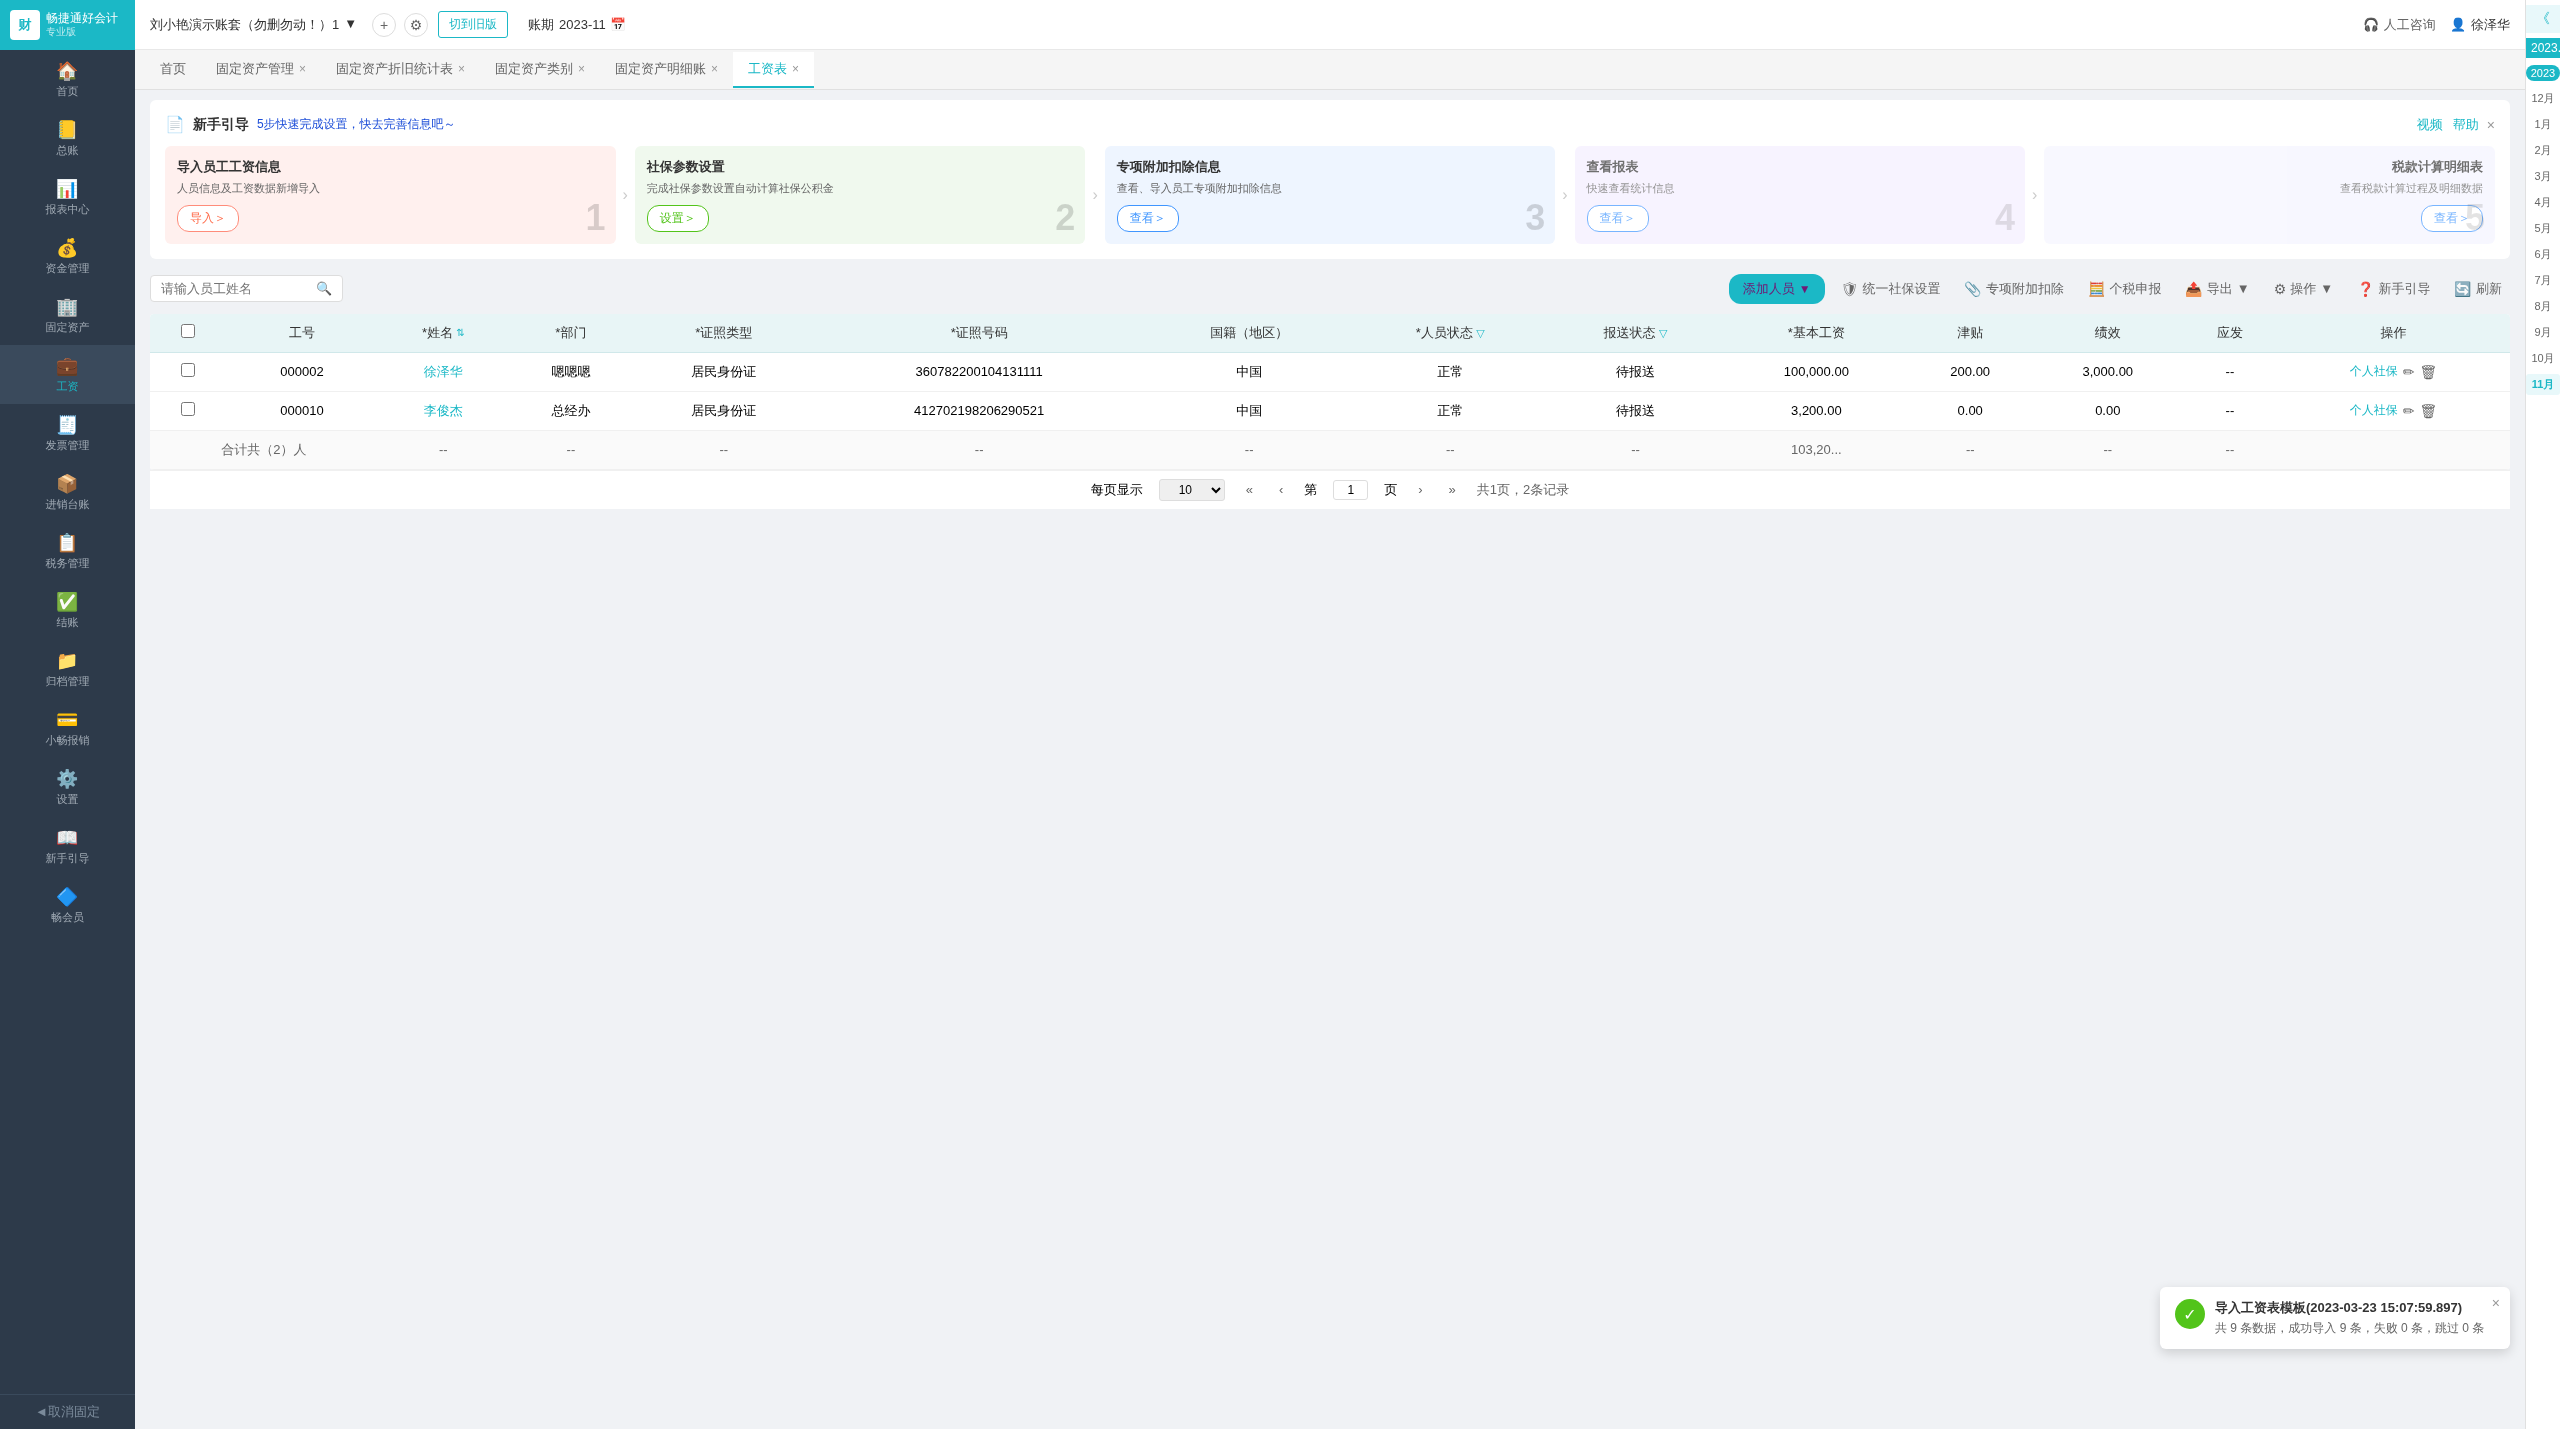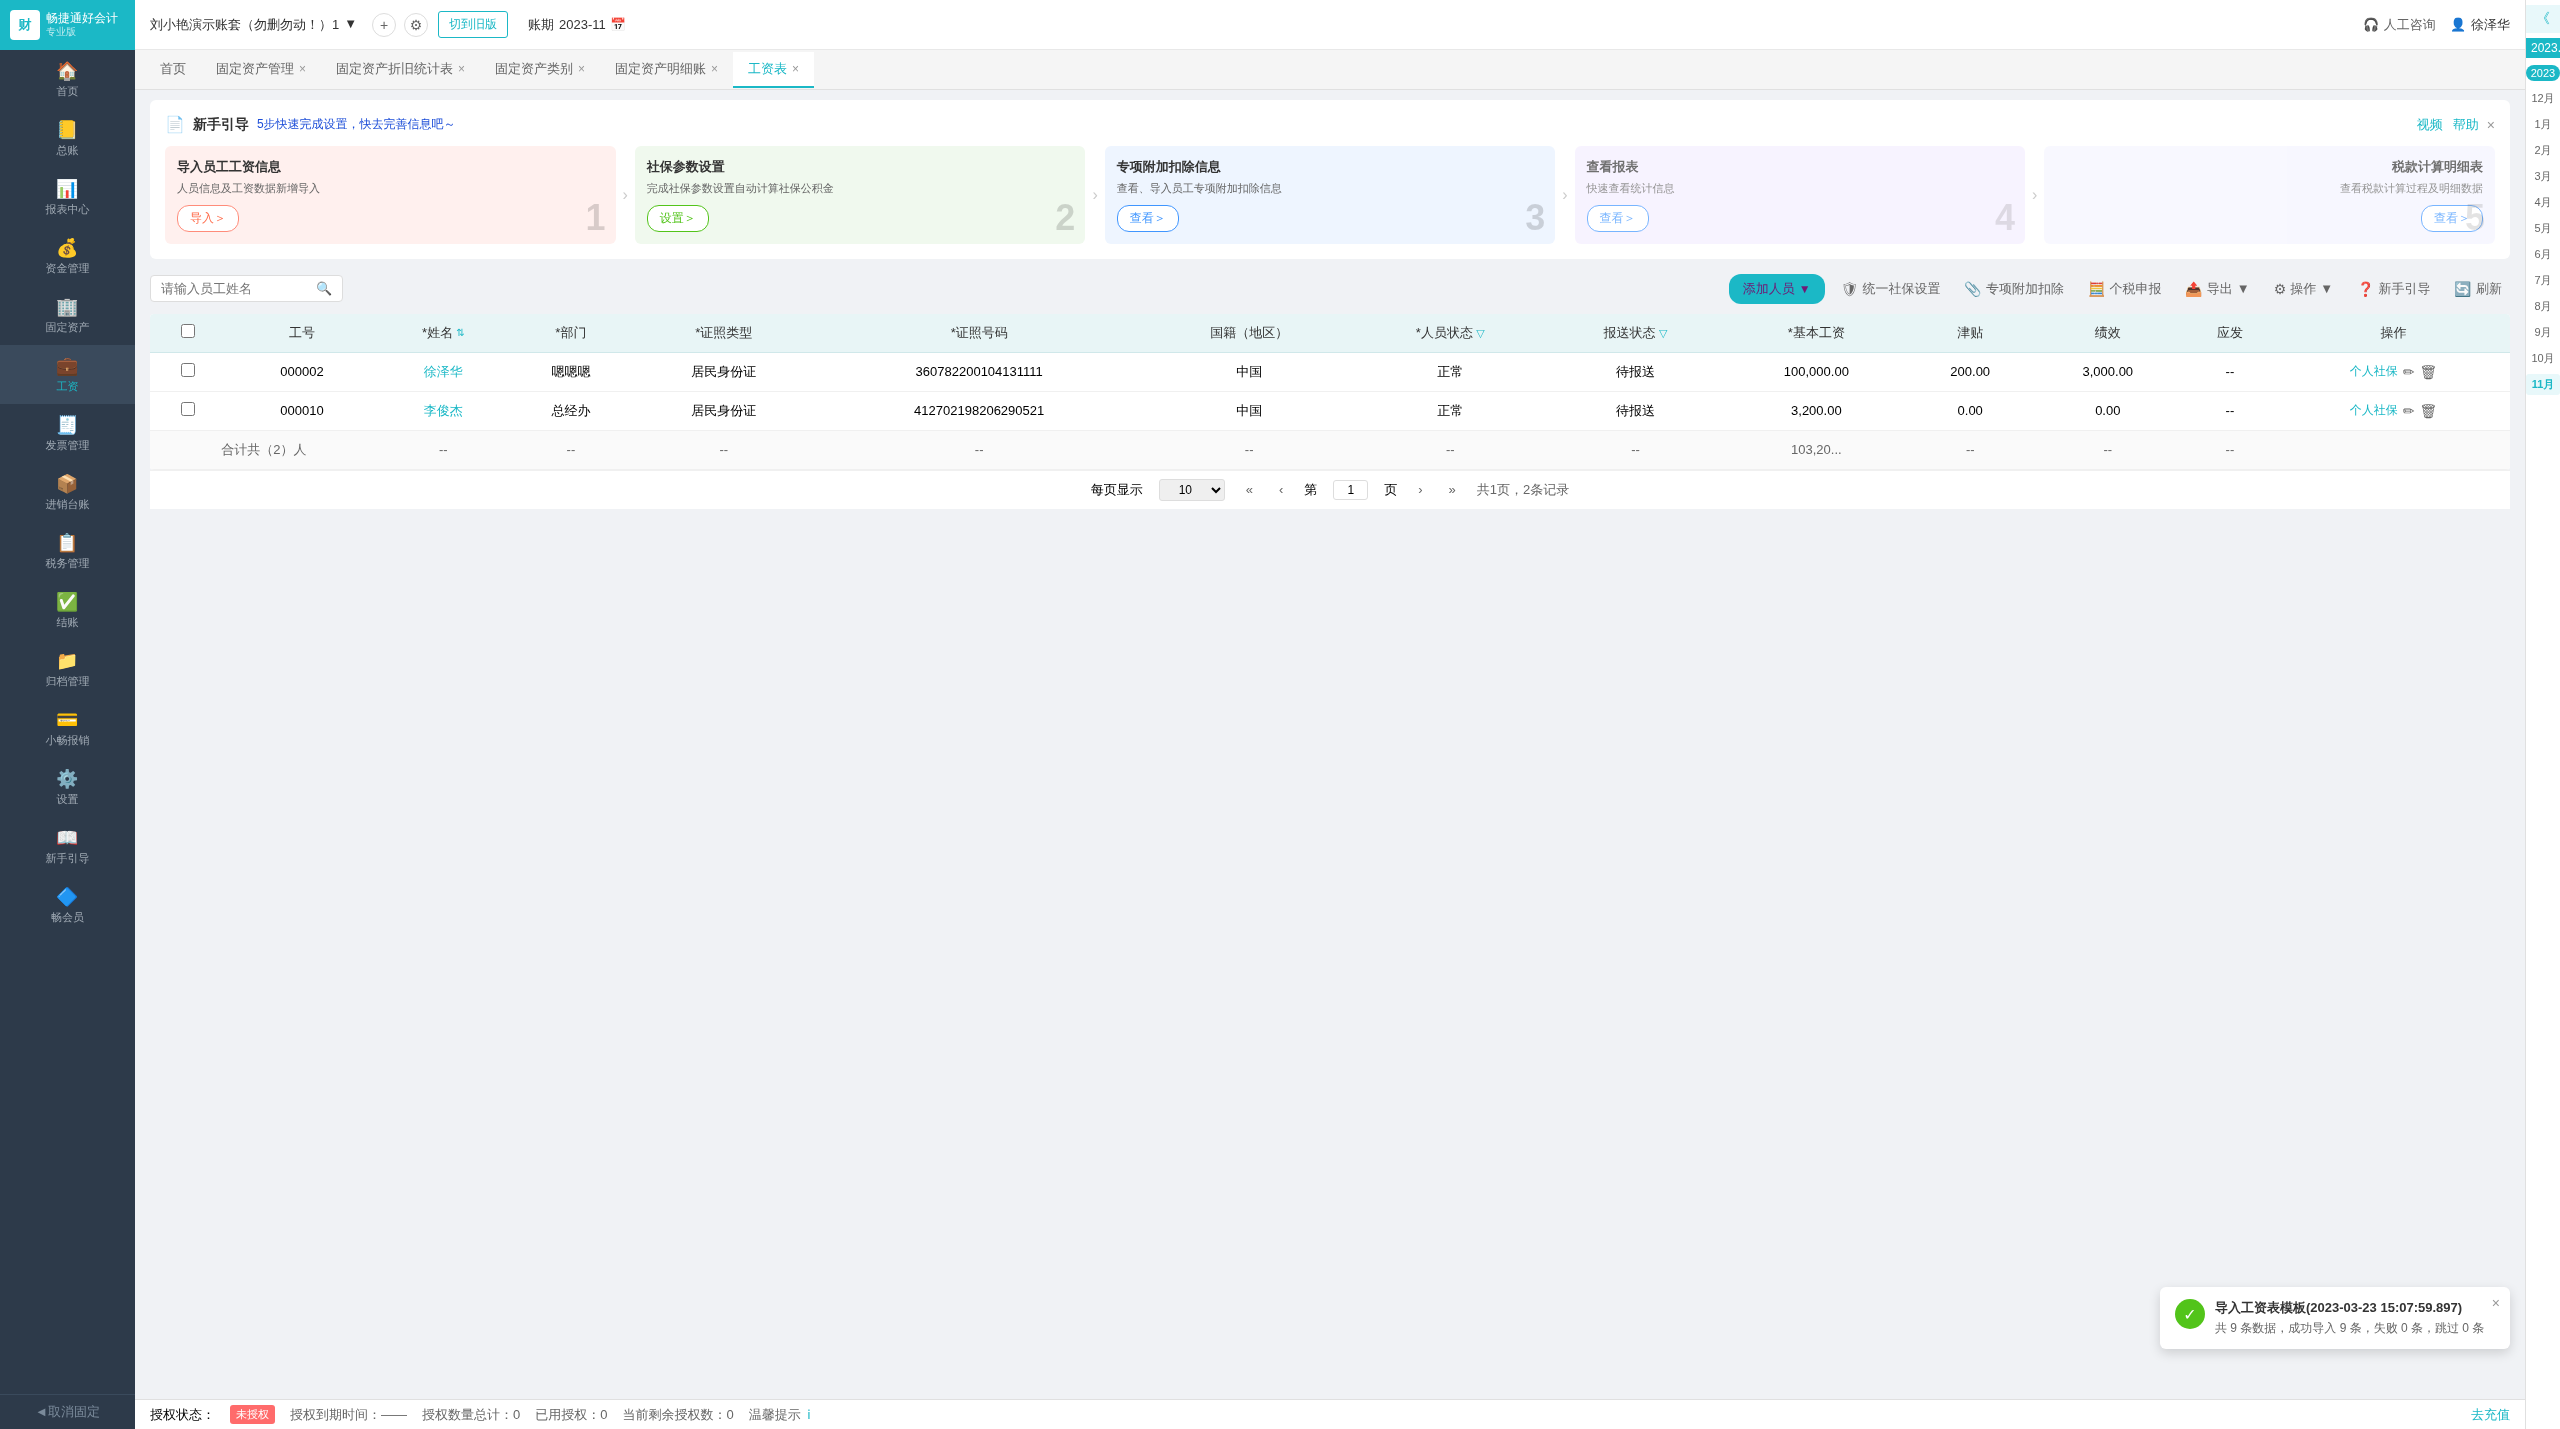--- a/index.html
+++ b/index.html
@@ -588,33 +588,20 @@
       <span class="page-btn">‹</span>
       <span>第</span>
       <input class="page-input" value="1" style="">
       <span>页</span>
       <span class="page-btn">›</span>
       <span class="page-btn">»</span>
       <span class="page-text">共1页，2条记录</span>
     </div>
   </div>
 
-  <div class="bottom-bar">
-    <span>授权状态：</span>
-    <span class="auth-status-tag">未授权</span>
-    <span class="auth-text">授权到期时间：——</span>
-    <span class="auth-text">授权数量总计：0</span>
-    <span class="auth-text">已用授权：0</span>
-    <span class="auth-text">当前剩余授权数：0</span>
-    <span class="auth-text">
-      <span>温馨提示</span>
-      <span style="color:#1bb8c6; margin-left:3px;">ℹ</span>
-    </span>
-    <span class="auth-link">去充值</span>
-  </div>
 </div>
 
 <div class="right-panel">
   <div class="right-panel-top">《</div>
   <div class="right-panel-date">2023.11</div>
   <div style="background:#1bb8c6;color:white;padding:2px 4px;font-size:11px;text-align:center;width:100%;border-radius:10px;margin:2px 0;">2023</div>
   <div class="right-panel-month">12月</div>
   <div class="right-panel-month">1月</div>
   <div class="right-panel-month">2月</div>
   <div class="right-panel-month">3月</div>

